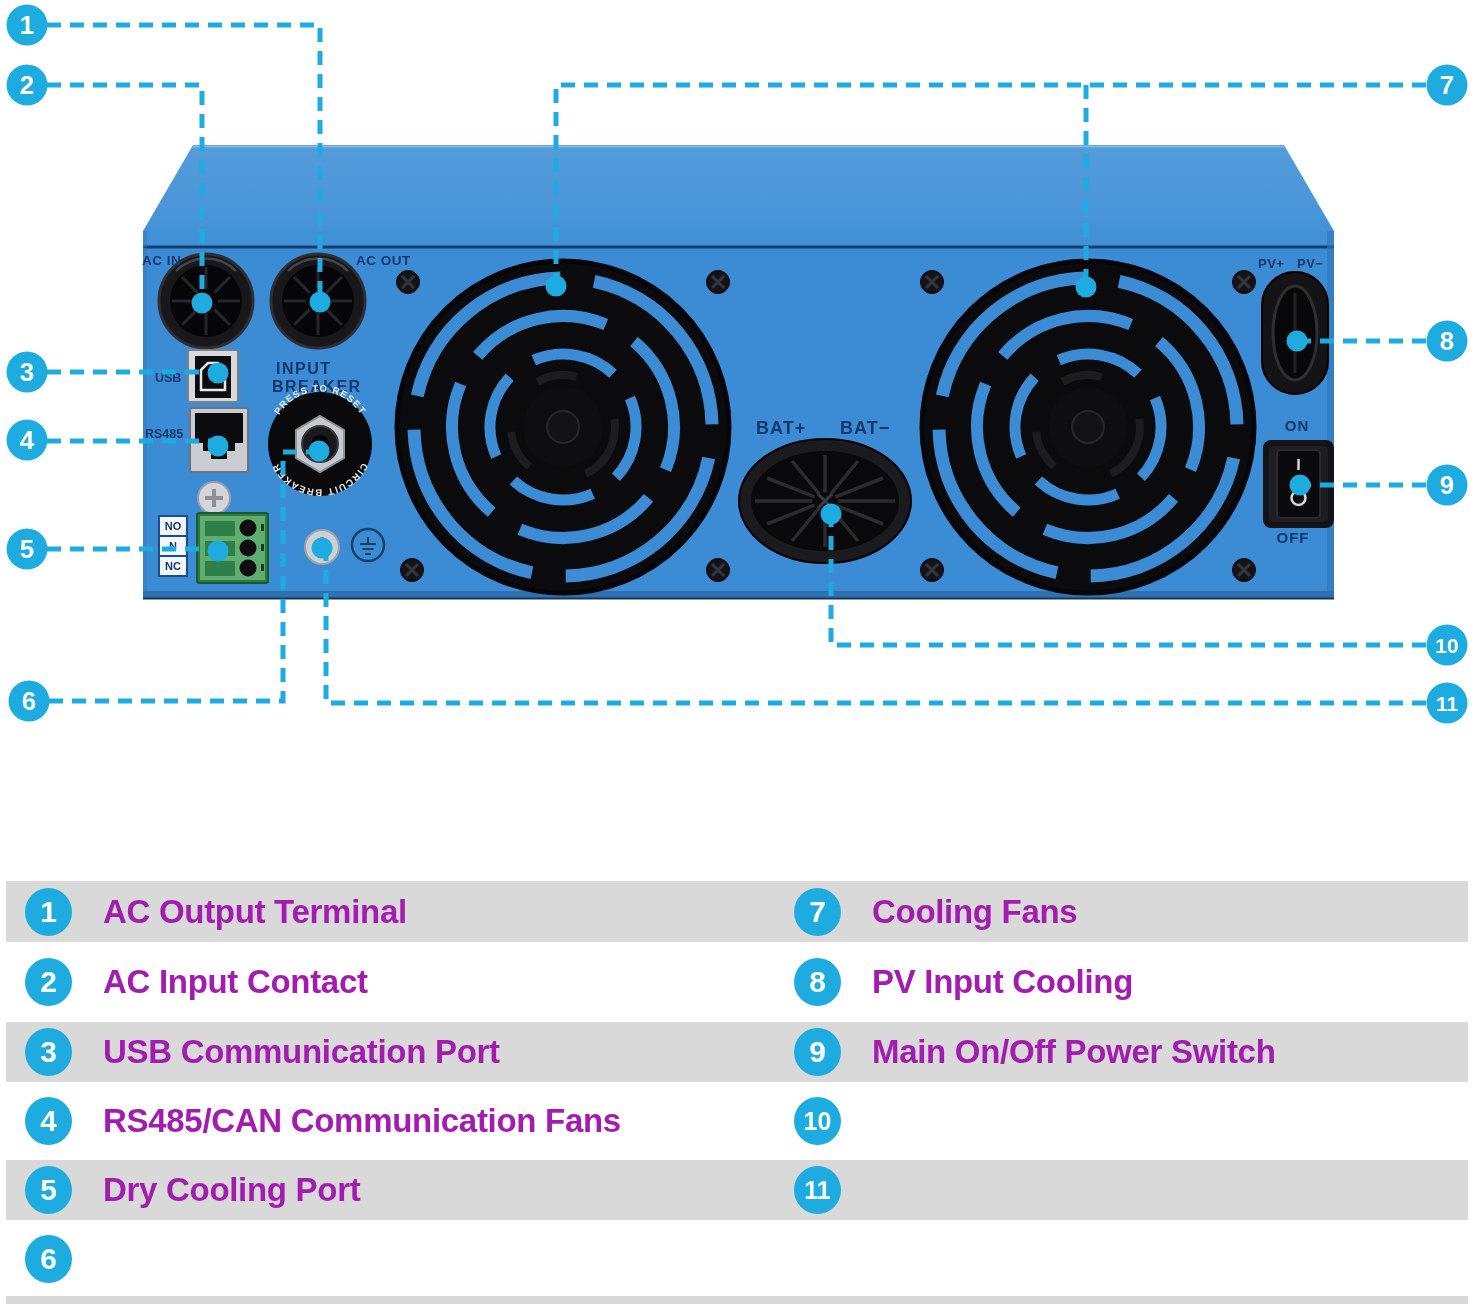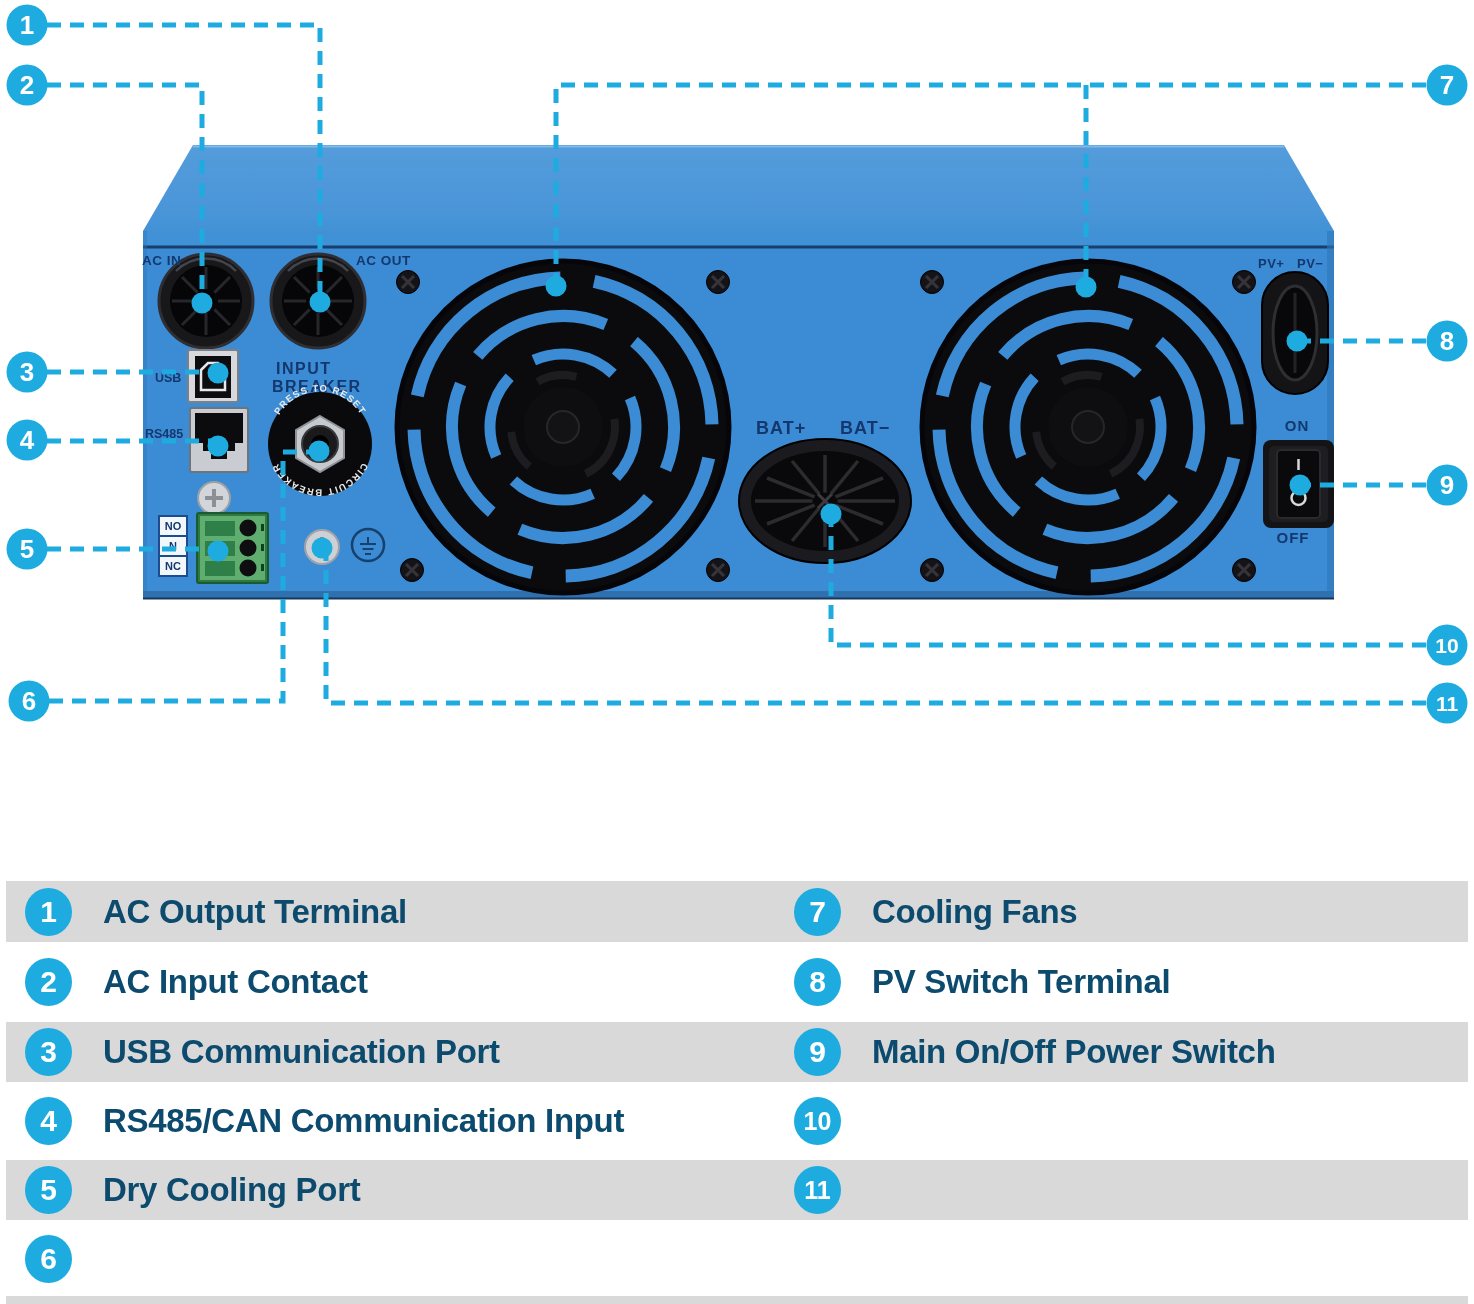--- a/index.html
+++ b/index.html
@@ -13,21 +13,21 @@
   .dash{stroke:#1EACE0;stroke-width:5;fill:none;stroke-dasharray:14 9;}
   .dot{fill:#1EACE0;}
   
   .legend{position:absolute;left:0;top:0;width:1474px;height:1304px;}
   .band{position:absolute;left:6px;width:1462px;background:#D9D9D9;}
   .lrow{position:absolute;height:48px;display:flex;align-items:center;gap:31px;}
   .lnum{width:47px;height:48px;border-radius:50%;background:#1EACE0;color:#fff;
         display:flex;align-items:center;justify-content:center;
         font-size:30px;font-weight:bold;flex:0 0 auto;}
   .lnum.two{font-size:25px;}
-  .llabel{font-size:33px;font-weight:bold;color:#0c4a6e;letter-spacing:-0.3px;white-space:nowrap;}
+  .llabel{font-size:33px;font-weight:bold;color:#a21caf;letter-spacing:-0.3px;white-space:nowrap;}
 </style>
 </head>
 <body>
 
 <div id="stage">
 
 <svg id="diagram" width="1474" height="860" viewBox="0 0 1474 860">
   <defs>
     <linearGradient id="topFace" x1="0" y1="0" x2="0" y2="1">
       <stop offset="0" stop-color="#549CDB"></stop>
@@ -297,37 +297,37 @@
   <div class="lrow" style="left:25px;top:958px">
     <span class="lnum">2</span>
     <span class="llabel">AC Input Contact</span>
   </div>
   <div class="lrow" style="left:25px;top:1028px">
     <span class="lnum">3</span>
     <span class="llabel">USB Communication Port</span>
   </div>
   <div class="lrow" style="left:25px;top:1097px">
     <span class="lnum">4</span>
-    <span class="llabel">RS485/CAN Communication Input</span>
+    <span class="llabel">RS485/CAN Communication Fans</span>
   </div>
   <div class="lrow" style="left:25px;top:1166px">
     <span class="lnum">5</span>
     <span class="llabel">Dry Cooling Port</span>
   </div>
   <div class="lrow" style="left:25px;top:1235px">
     <span class="lnum">6</span>
   </div>
 
   <div class="lrow" style="left:794px;top:888px">
     <span class="lnum">7</span>
     <span class="llabel">Cooling Fans</span>
   </div>
   <div class="lrow" style="left:794px;top:958px">
     <span class="lnum">8</span>
-    <span class="llabel">PV Switch Terminal</span>
+    <span class="llabel">PV Input Cooling</span>
   </div>
   <div class="lrow" style="left:794px;top:1028px">
     <span class="lnum">9</span>
     <span class="llabel">Main On/Off Power Switch</span>
   </div>
   <div class="lrow" style="left:794px;top:1097px">
     <span class="lnum two">10</span>
   </div>
   <div class="lrow" style="left:794px;top:1166px">
     <span class="lnum two">11</span>

